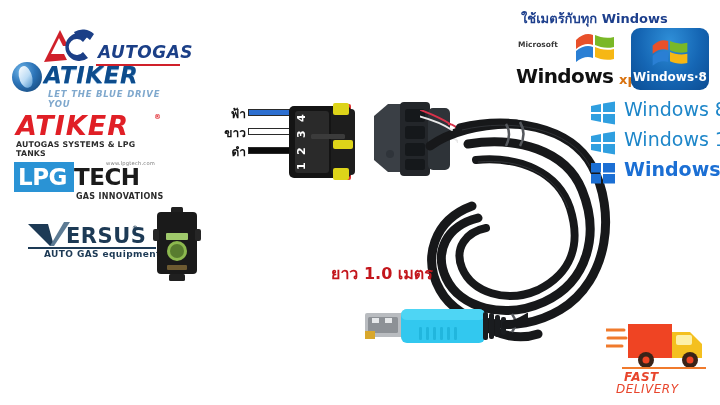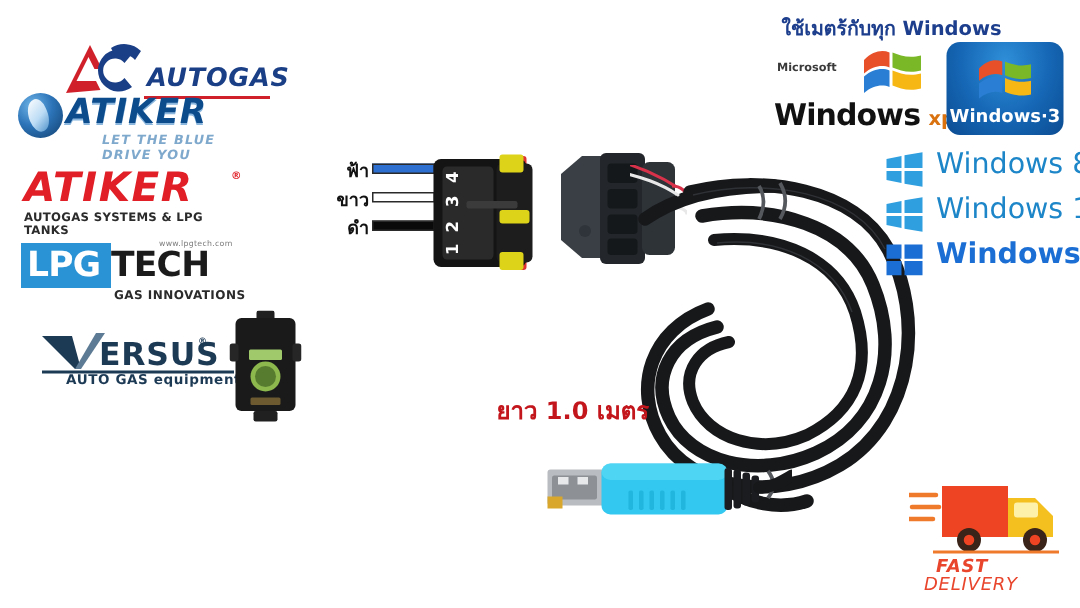--- a/index.html
+++ b/index.html
@@ -53,21 +53,20 @@
     font-family: "DejaVu Sans", sans-serif;
     font-weight: 700; font-style: italic; font-size: 23px; letter-spacing: .5px;
     color: #0d4c8c;
     text-shadow: 0 1px 0 #8ab6dd;
   }
   .lovato-tag {
     position: absolute; left: 40px; top: 29px;
     font-family: "DejaVu Sans", sans-serif;
     font-weight: 700; font-style: italic; font-size: 8.5px; letter-spacing: .8px;
     color: #7fa8cd;
-    margin-left: 20px;
   }
 
   .logo-atiker { position: absolute; left: 14px; top: 110px; width: 152px; height: 42px; }
   .atiker-word {
     position: absolute; left: 2px; top: 0;
     font-family: "DejaVu Sans", sans-serif;
     font-weight: 700; font-style: italic; font-size: 27px; letter-spacing: 1px;
     color: #e01f26;
   }
   .atiker-reg {
@@ -409,21 +408,21 @@
     <div class="winxp-xp">xp</div>
   </div>
 
   <div class="win7 nosel">
     <svg width="42" height="32" viewBox="0 0 46 34" style="position:absolute;left:18px;top:8px;">
       <path d="M4 10 C10 4 16 3 21 5 L21 15 C16 13 10 14 4 19 Z" fill="#e8502a"></path>
       <path d="M23 5 C28 7 34 9 42 7 L42 17 C34 19 28 17 23 15 Z" fill="#7ab827"></path>
       <path d="M4 21 C10 16 16 15 21 17 L21 28 C16 26 10 27 4 32 Z" fill="#2a7fd4"></path>
       <path d="M23 17 C28 19 34 21 42 19 L42 29 C34 31 28 29 23 27 Z" fill="#f6b714"></path>
     </svg>
-    <div class="win7-word">Windows·3</div>
+    <div class="win7-word">Windows·8</div>
   </div>
 
   <div class="win-list nosel">
     <div class="win-item">
       <svg class="wflag" width="26" height="24" viewBox="0 0 26 24">
         <path d="M1 5 L11 3 L11 11 L1 11 Z" fill="#2f9fe0"></path>
         <path d="M13 2.5 L25 0.5 L25 11 L13 11 Z" fill="#2f9fe0"></path>
         <path d="M1 13 L11 13 L11 21 L1 19 Z" fill="#2f9fe0"></path>
         <path d="M13 13 L25 13 L25 23.5 L13 21.5 Z" fill="#2f9fe0"></path>
       </svg>

